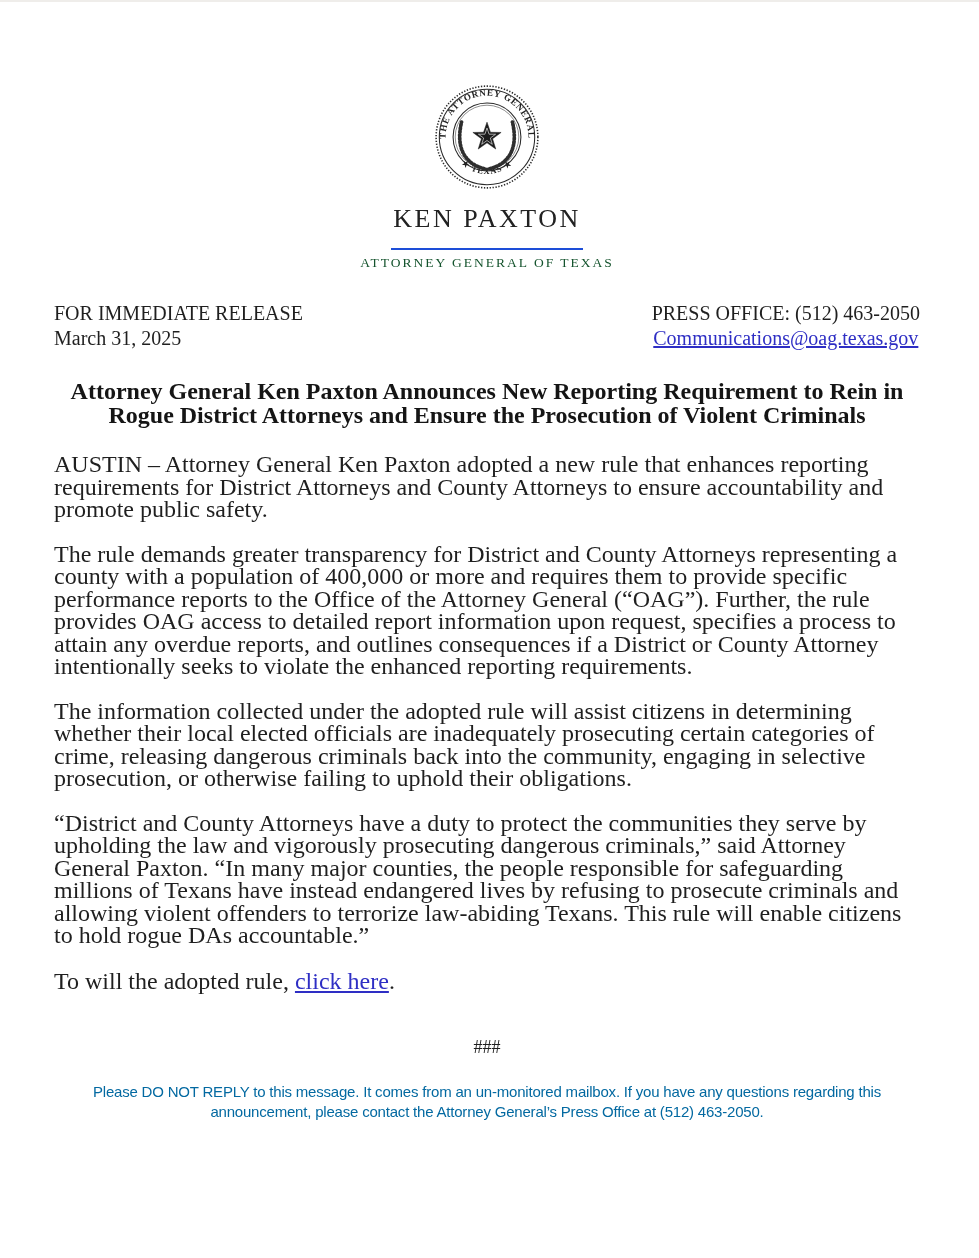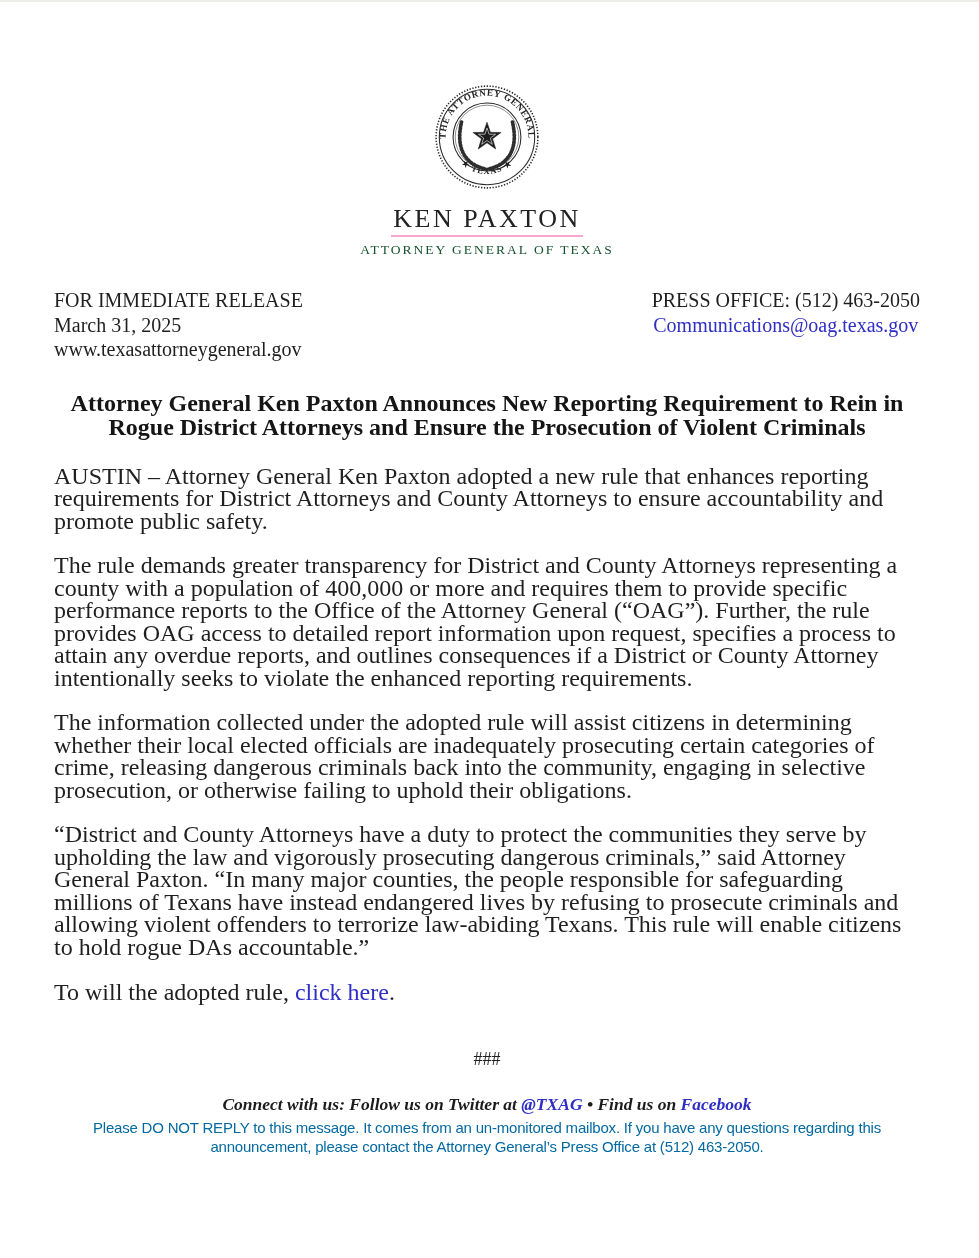--- a/index.html
+++ b/index.html
@@ -30,42 +30,43 @@
   }
   .seal-wrap { display: inline-block; width: 106px; height: 106px; }
   .masthead-name {
     margin-top: 10px;
     font-size: 26px;
     letter-spacing: 2.5px;
     color: #222;
   }
   .masthead-name .underline {
     display: inline-block;
-    border-bottom: 2px solid #f9a8d4;
-    padding: 0 2px 1px 2px;
+    border-bottom: 2px solid #1d4ed8;
+    padding: 0 2px 14px 2px;
   }
   .masthead-title {
     margin-top: 5px;
     font-size: 13.5px;
     letter-spacing: 2px;
     color: #14532d;
   }
 
   
   .release-row {
     display: flex;
     justify-content: space-between;
     align-items: flex-start;
     margin-top: 30px;
     font-size: 20px;
     line-height: 24.5px;
   }
   .release-right { text-align: center; }
   a.doc-link {
     color: #2e2ec4;
+    text-decoration: underline;
     cursor: pointer;
   }
 
   
   .headline {
     margin: 29px auto 0 auto;
     max-width: 848px;
     text-align: center;
     font-size: 24px;
     font-weight: bold;
@@ -151,39 +152,37 @@
       <div class="masthead-name">
         <span class="underline">KEN PAXTON</span>
       </div>
       <div class="masthead-title">ATTORNEY GENERAL OF TEXAS</div>
     </header>
 
     <section class="release-row">
       <div class="release-left">
         <div>FOR IMMEDIATE RELEASE</div>
         <div>March 31, 2025</div>
-        <div>www.texasattorneygeneral.gov</div>
       </div>
       <div class="release-right">
         <div>PRESS OFFICE: (512) 463-2050</div>
         <div><a class="doc-link">Communications@oag.texas.gov</a></div>
       </div>
     </section>
 
     <h1 class="headline">Attorney General Ken Paxton Announces New Reporting Requirement to Rein in Rogue District Attorneys and Ensure the Prosecution of Violent Criminals</h1>
 
     <section class="body-text">
       <p>AUSTIN – Attorney General Ken Paxton adopted a new rule that enhances reporting requirements for District Attorneys and County Attorneys to ensure accountability and promote public safety.</p>
       <p>The rule demands greater transparency for District and County Attorneys representing a county with a population of 400,000 or more and requires them to provide specific performance reports to the Office of the Attorney General (“OAG”). Further, the rule provides OAG access to detailed report information upon request, specifies a process to attain any overdue reports, and outlines consequences if a District or County Attorney intentionally seeks to violate the enhanced reporting requirements.</p>
       <p>The information collected under the adopted rule will assist citizens in determining whether their local elected officials are inadequately prosecuting certain categories of crime, releasing dangerous criminals back into the community, engaging in selective prosecution, or otherwise failing to uphold their obligations.</p>
       <p>“District and County Attorneys have a duty to protect the communities they serve by upholding the law and vigorously prosecuting dangerous criminals,” said Attorney General Paxton. “In many major counties, the people responsible for safeguarding millions of Texans have instead endangered lives by refusing to prosecute criminals and allowing violent offenders to terrorize law-abiding Texans. This rule will enable citizens to hold rogue DAs accountable.”</p>
       <p class="read-rule"><span>To will the adopted rule, </span><a class="doc-link">click here</a><span>.</span></p>
     </section>
 
     <div class="end-mark">###</div>
 
     <footer class="footer">
-      <div class="connect-line"><span>Connect with us: Follow us on Twitter at </span><a class="doc-link">@TXAG</a><span> • Find us on </span><a class="doc-link">Facebook</a></div>
       <div class="disclaimer">Please DO NOT REPLY to this message. It comes from an un-monitored mailbox. If you have any questions regarding this announcement, please contact the Attorney General’s Press Office at (512) 463-2050.</div>
     </footer>
 
   </div>
 </div>
 
 </body></html>

